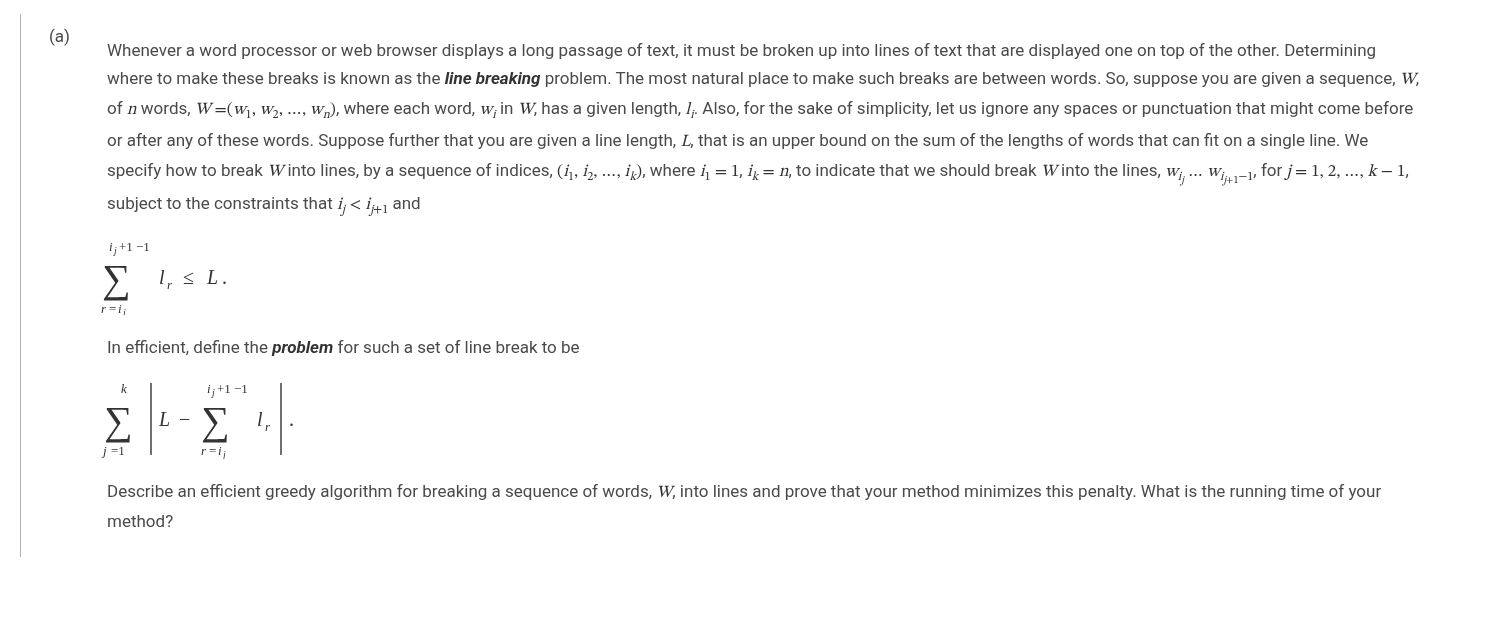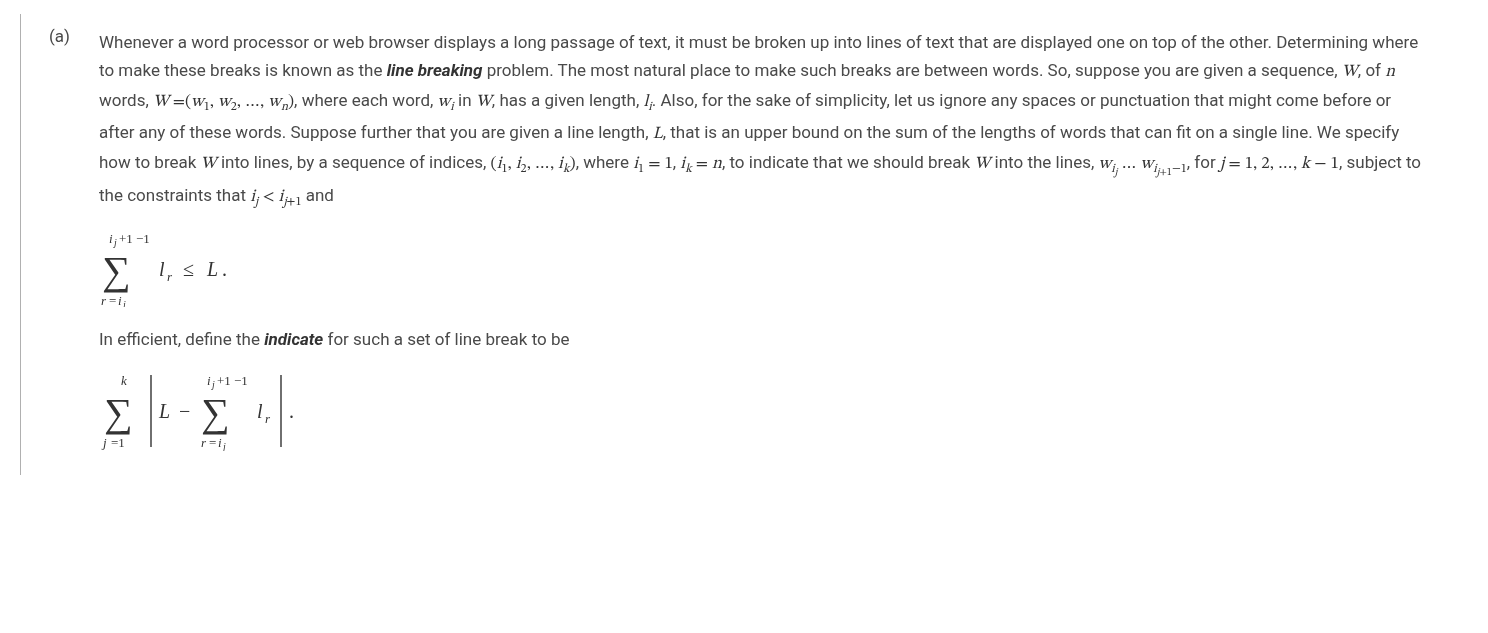--- a/index.html
+++ b/index.html
@@ -24,21 +24,21 @@
     padding-left: 28px;
     padding-top: 2px;
     color: #4a4a4a;
   }
   .content {
     flex: 1;
     color: #4a4a4a;
     max-width: 1360px;
   }
   .content p {
-    margin: 8px;
+    margin: 16px;
   }
   .math {
     font-family: "STIX Two Math", "Cambria Math", "Latin Modern Math", "Times New Roman", serif;
     font-style: italic;
     color: #333;
   }
   .mord { font-style: normal; }
   strong.term { font-weight: 700; font-style: italic; color: #333; }
   .display-math {
     margin: 16px 0 18px 8px;
@@ -71,21 +71,21 @@
         <text x="24" y="79" font-family="serif" font-size="10" font-style="italic" fill="#333">j</text>
         <text x="60" y="47" font-family="serif" font-size="20" font-style="italic" fill="#333">l</text>
         <text x="68" y="52" font-family="serif" font-size="13" font-style="italic" fill="#333">r</text>
         <text x="84" y="47" font-family="serif" font-size="20" fill="#333">≤</text>
         <text x="108" y="47" font-family="serif" font-size="20" font-style="italic" fill="#333">L</text>
         <text x="123" y="47" font-family="serif" font-size="20" fill="#333">.</text>
       </svg>
     </div>
 
     <p>
-      <span>In efficient, define the </span><strong class="term">indicate</strong><span> for such a set of line break to be</span>
+      <span>In efficient, define the </span><strong class="term">problem</strong><span> for such a set of line break to be</span>
     </p>
 
     <div class="display-math">
       <svg width="280" height="82" viewBox="0 0 280 82">
 
         <text x="22" y="16" font-family="serif" font-size="13" font-style="italic" fill="#333">k</text>
         <text x="5" y="57" font-family="serif" font-size="40" fill="#333">∑</text>
         <text x="4" y="78" font-family="serif" font-size="13" font-style="italic" fill="#333">j</text>
         <text x="12" y="78" font-family="serif" font-size="13" fill="#333">=1</text>
 
@@ -105,15 +105,18 @@
         <text x="124" y="81" font-family="serif" font-size="10" font-style="italic" fill="#333">j</text>
 
         <text x="158" y="49" font-family="serif" font-size="20" font-style="italic" fill="#333">l</text>
         <text x="166" y="54" font-family="serif" font-size="13" font-style="italic" fill="#333">r</text>
 
         <line x1="182" y1="6" x2="182" y2="78" stroke="#333" stroke-width="1.4"></line>
         <text x="190" y="49" font-family="serif" font-size="20" fill="#333">.</text>
       </svg>
     </div>
 
+    <p>
+      <span>Describe an efficient greedy algorithm for breaking a sequence of words, </span><span class="math">W</span><span>, into lines and prove that your method minimizes this penalty. What is the running time of your method?</span>
+    </p>
 
   </div>
 </div>
 
 </body></html>

